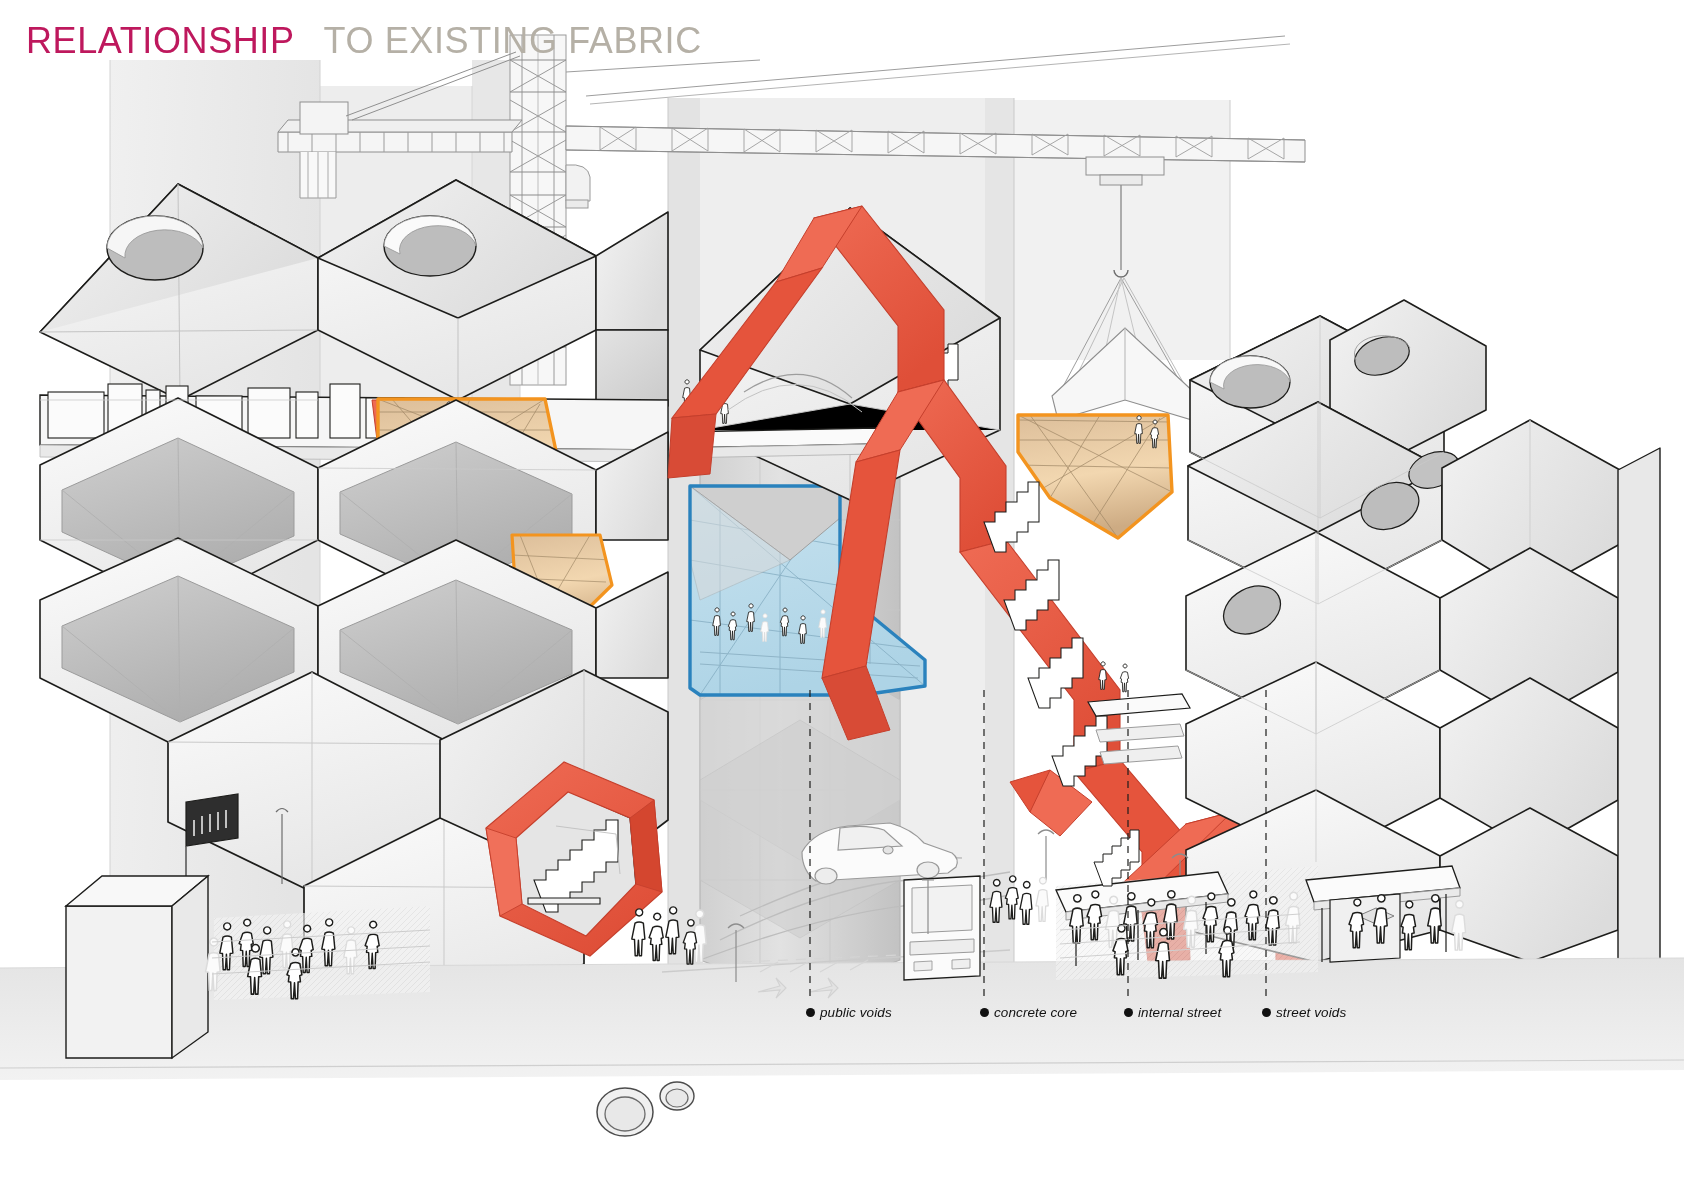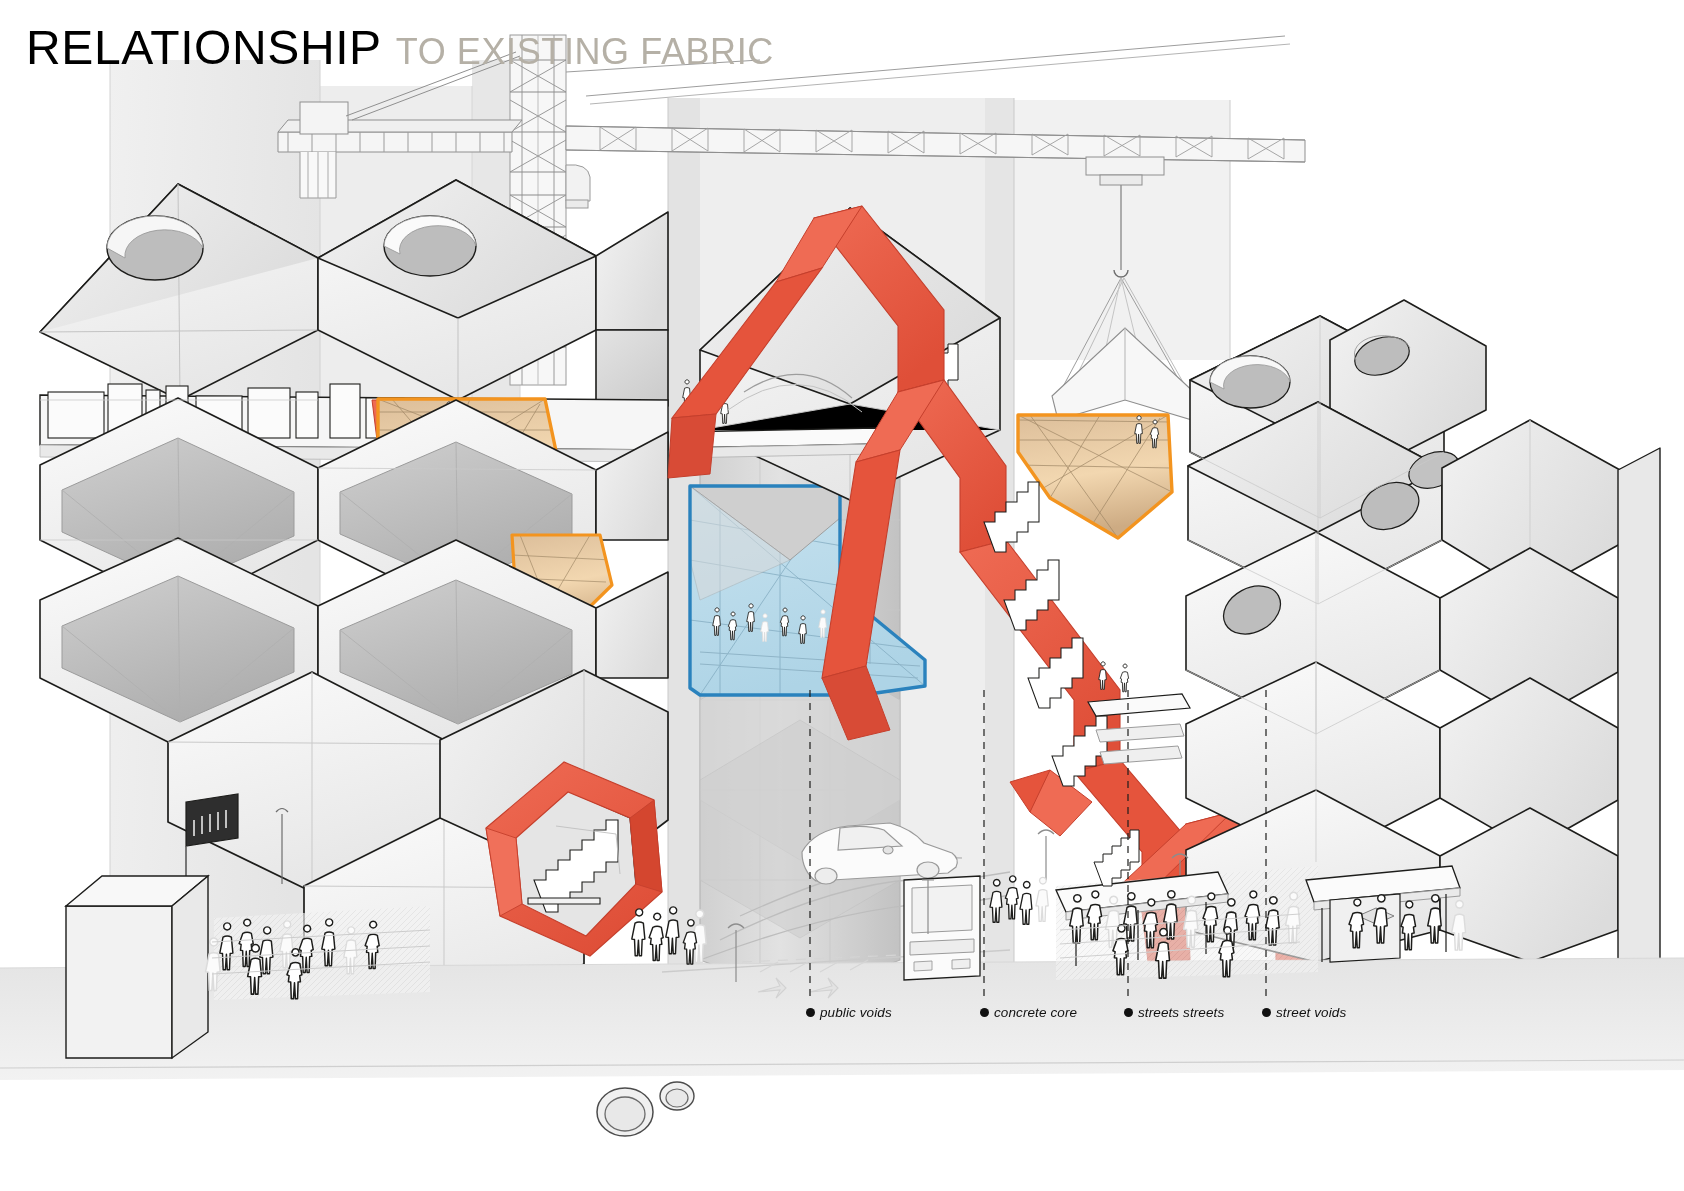--- a/index.html
+++ b/index.html
@@ -29,32 +29,32 @@
   }
   .title-bar {
     position: absolute;
     left: 26px;
     top: 20px;
     z-index: 40;
     white-space: nowrap;
     pointer-events: none;
   }
   .title-main {
-    font-size: 48px;
+    font-size: 36px;
     letter-spacing: 0.6px;
-    color: #000000;
+    color: #be185d;
     font-weight: 400;
   }
   .title-sub {
     font-size: 36px;
     letter-spacing: 0.6px;
     color: #b3 afa5;
     color: #b5b0a6;
     font-weight: 400;
-    margin-left: 14px;
+    margin-left: 29px;
   }
   .legend {
     position: absolute;
     z-index: 45;
     display: flex;
     align-items: center;
     gap: 5px;
     white-space: nowrap;
     font-style: italic;
   }
@@ -712,20 +712,20 @@
   <div class="legend" style="left:806px; top:1005px;">
     <span class="dot"></span>
     <span class="lbl">public voids</span>
   </div>
   <div class="legend" style="left:980px; top:1005px;">
     <span class="dot"></span>
     <span class="lbl">concrete core</span>
   </div>
   <div class="legend" style="left:1124px; top:1005px;">
     <span class="dot"></span>
-    <span class="lbl">streets streets</span>
+    <span class="lbl">internal street</span>
   </div>
   <div class="legend" style="left:1262px; top:1005px;">
     <span class="dot"></span>
     <span class="lbl">street voids</span>
   </div>
 
 </div>
 
 </body></html>

